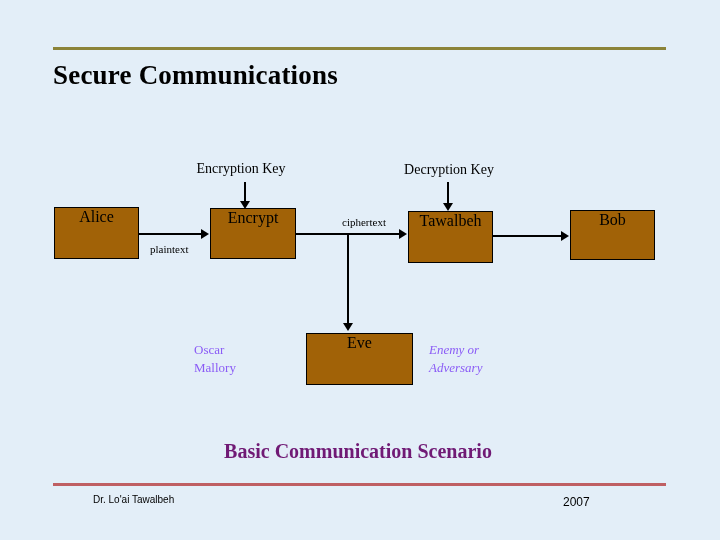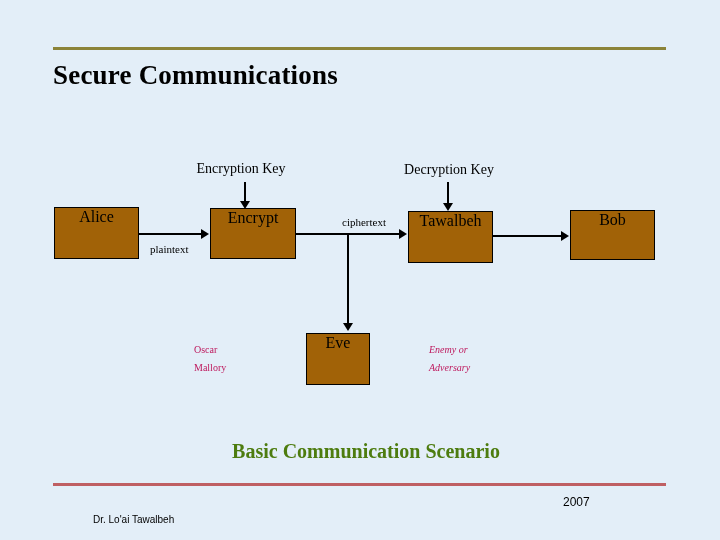--- a/index.html
+++ b/index.html
@@ -59,21 +59,21 @@
     display: flex;
     align-items: flex-start;
     justify-content: center;
     font-family: "Liberation Serif", serif;
     color: #000000;
   }
   .node-alice  { left: 54px;  top: 207px; width: 85px;  height: 52px; font-size: 16px; }
   .node-encrypt{ left: 210px; top: 208px; width: 86px;  height: 51px; font-size: 16px; }
   .node-decrypt{ left: 408px; top: 211px; width: 85px;  height: 52px; font-size: 16px; }
   .node-bob    { left: 570px; top: 210px; width: 85px;  height: 50px; font-size: 16px; }
-  .node-eve    { left: 306px; top: 333px; width: 64px;  height: 52px; font-size: 16px; }
+  .node-eve    { left: 306px; top: 333px; width: 107px;  height: 52px; font-size: 16px; }
 
   
   .hline {
     position: absolute;
     height: 2px;
     background: #000000;
   }
   .vline {
     position: absolute;
     width: 2px;
@@ -106,57 +106,56 @@
     position: absolute;
     font-family: "Liberation Serif", serif;
     font-size: 14px;
     color: #000000;
     white-space: nowrap;
     text-align: center;
   }
   .side-label {
     position: absolute;
     font-family: "Liberation Serif", serif;
-    font-size: 10px;
-    color: #be185d;
+    font-size: 13px;
+    color: #8b5cf6;
     line-height: 18px;
     white-space: nowrap;
   }
 
   
   .caption {
     position: absolute;
-    left: 16px;
+    left: 8px;
     top: 440px;
     width: 700px;
     text-align: center;
     font-family: "Liberation Serif", serif;
     font-weight: bold;
     font-size: 20px;
-    color: #4d7c0f;
+    color: #701a75;
   }
 
   
   .bottom-rule {
     position: absolute;
     left: 53px;
     top: 483px;
     width: 613px;
     height: 3px;
     background: #bf5f63;
   }
   .footer-author {
     position: absolute;
     left: 93px;
     top: 494px;
     font-family: "Liberation Sans", sans-serif;
     font-size: 10px;
     color: #000000;
     white-space: nowrap;
-    margin-top: 20px;
   }
   .footer-year {
     position: absolute;
     left: 563px;
     top: 495px;
     font-family: "Liberation Sans", sans-serif;
     font-size: 12px;
     color: #000000;
     white-space: nowrap;
   }

